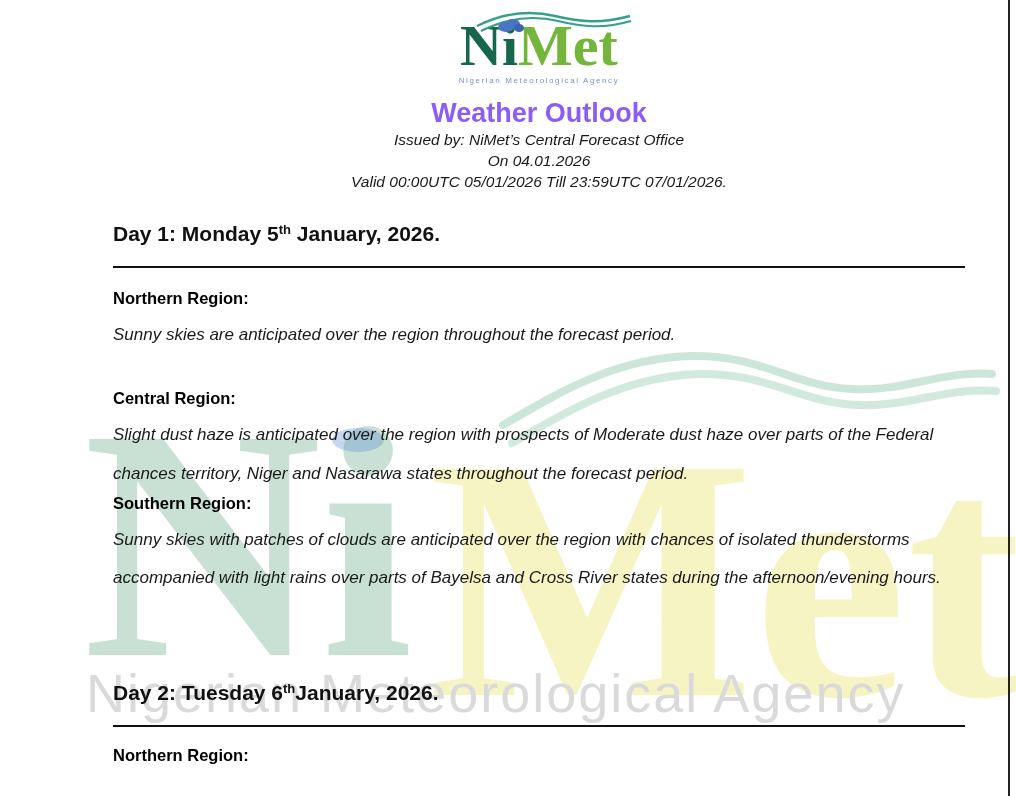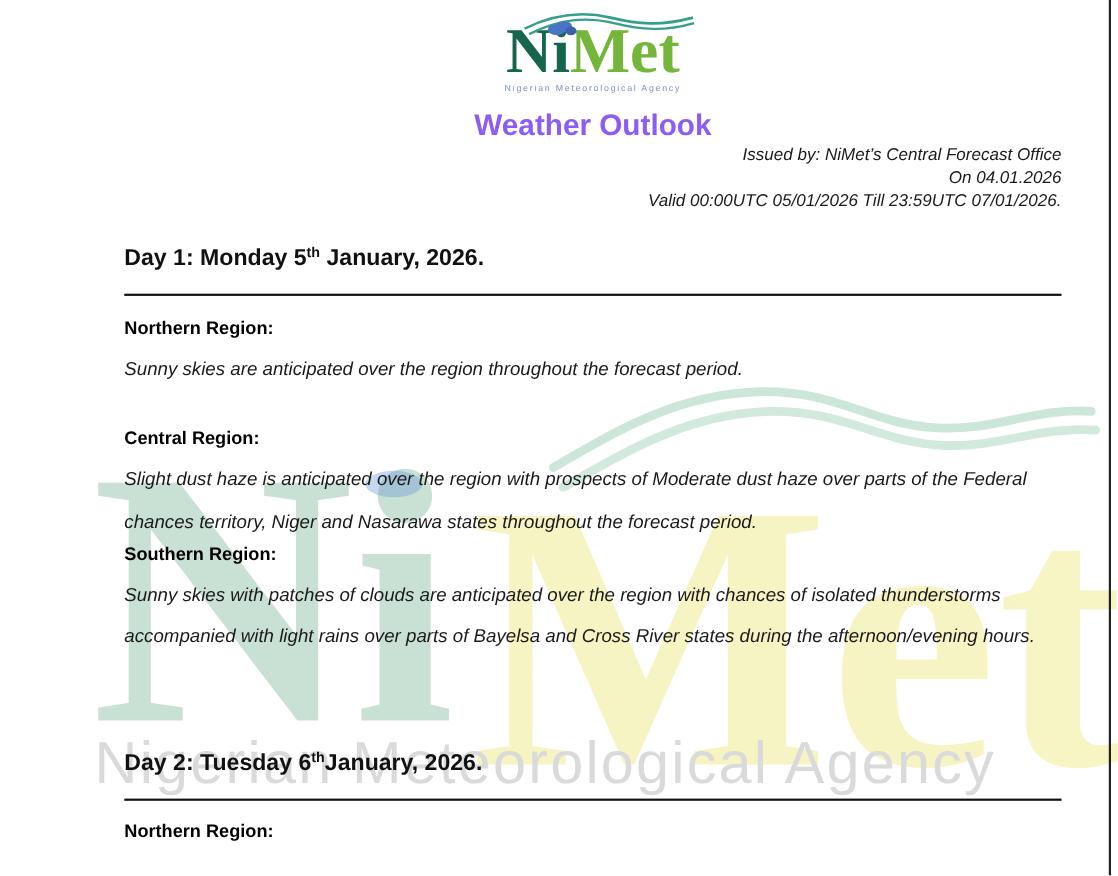--- a/index.html
+++ b/index.html
@@ -54,21 +54,21 @@
   }
 
   .title {
     margin-top:10px;
     font-size:27px; line-height:32px;
     font-weight:bold; text-align:center;
     color:#8b5cf6;
   }
   .sub {
     font-size:15.5px; line-height:21px;
-    font-style:italic; text-align:right;
+    font-style:italic; text-align:center;
     color:#1a1a1a;
   }
 
   .day-heading {
     font-size:21px; line-height:24px; font-weight:bold;
     color:#111;
     padding-bottom:20px;
     border-bottom:2.5px solid #111;
   }
   .day-heading sup { font-size:13px; vertical-align:7px; line-height:0; }

